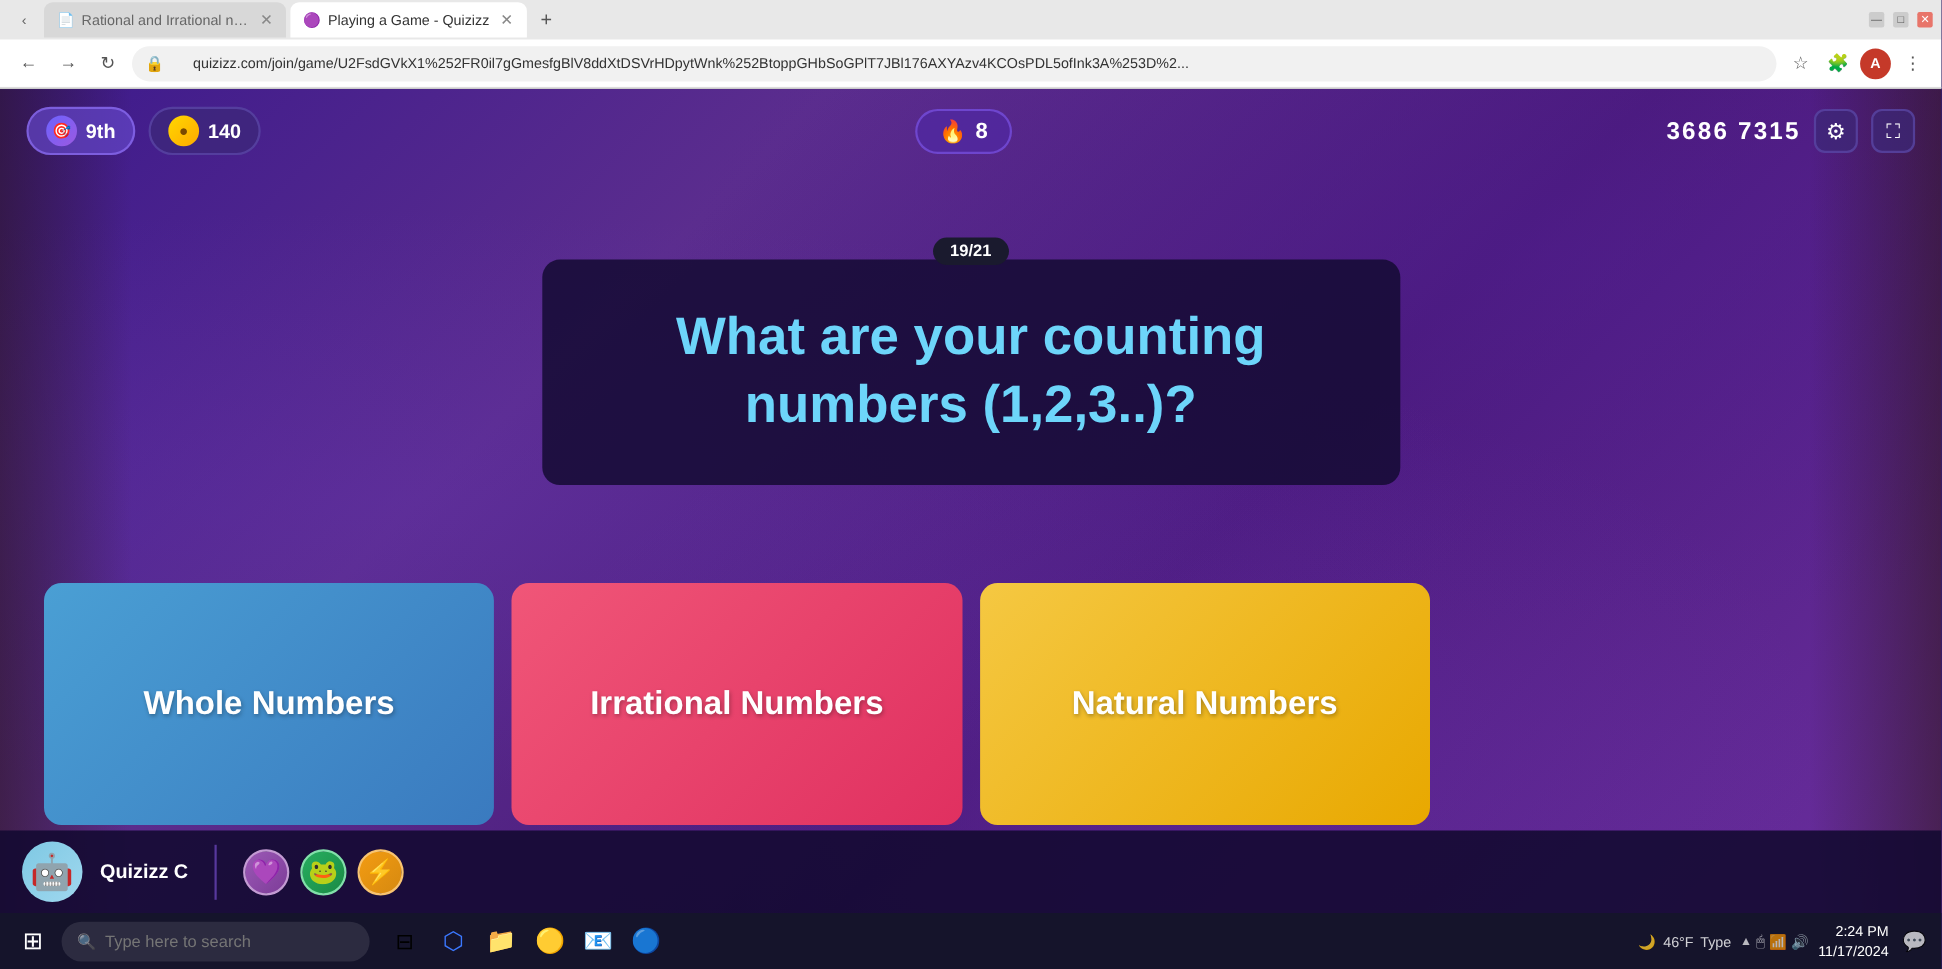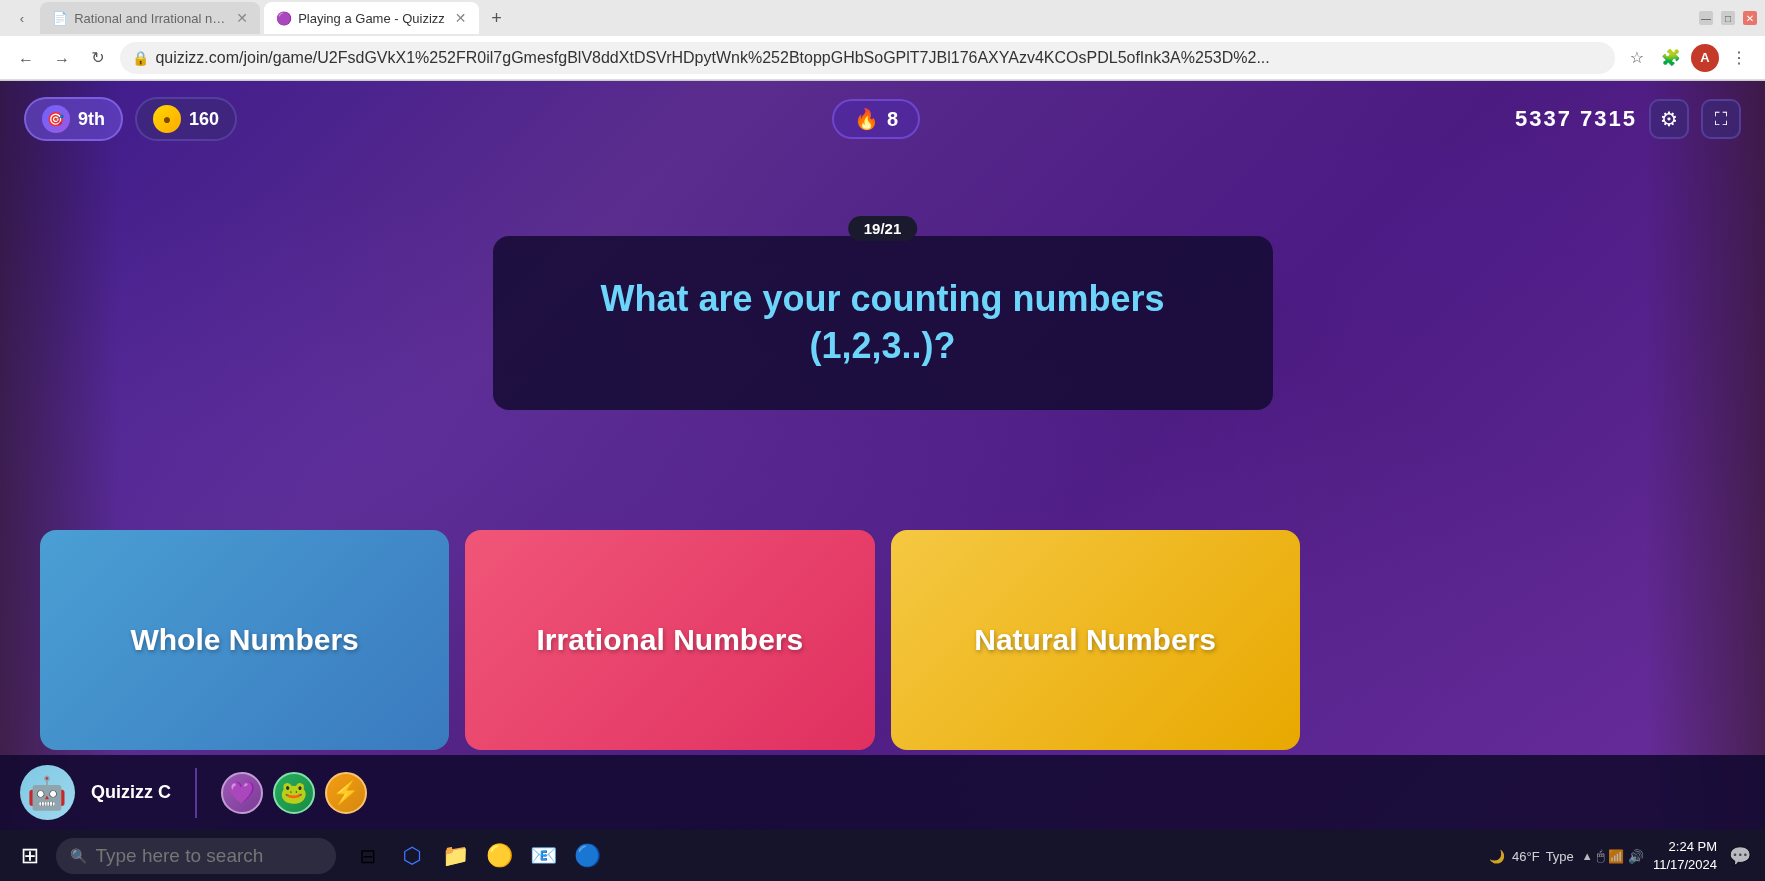--- a/index.html
+++ b/index.html
@@ -311,21 +311,21 @@
 
     .question-box {
       background: rgba(20, 10, 50, 0.85);
       border-radius: 16px;
       padding: 40px 50px;
       text-align: center;
       position: relative;
     }
 
     .question-text {
-      font-size: 36px;
+      font-size: 48px;
       font-weight: bold;
       color: #6dd5fa;
       line-height: 1.3;
     }
 
     
     .answers-grid {
       position: absolute;
       bottom: 80px;
       left: 0;
@@ -468,21 +468,21 @@
       gap: 8px;
       flex: 0 0 280px;
       height: 36px;
     }
 
     .taskbar-search input {
       background: transparent;
       border: none;
       outline: none;
       color: rgba(255,255,255,0.7);
-      font-size: 19px;
+      font-size: 15px;
       width: 220px;
     }
 
     .taskbar-apps {
       display: flex;
       align-items: center;
       gap: 4px;
       margin-left: 8px;
     }
 
@@ -589,21 +589,21 @@
     </div>
   </div>
 
   <div class="nav-bar">
     <div class="nav-btn">←</div>
     <div class="nav-btn">→</div>
     <div class="nav-btn">↻</div>
 
     <div class="address-bar">
       <span style="color:#888;font-size:14px;">🔒</span>
-      <span style="font-size:16px;color:#333;overflow:hidden;text-overflow:ellipsis;white-space:nowrap;flex:1;">quizizz.com/join/game/U2FsdGVkX1%252FR0il7gGmesfgBlV8ddXtDSVrHDpytWnk%252BtoppGHbSoGPlT7JBl176AXYAzv4KCOsPDL5ofInk3A%253D%2...</span>
+      <span style="font-size:13px;color:#333;overflow:hidden;text-overflow:ellipsis;white-space:nowrap;flex:1;margin-left:20px;">quizizz.com/join/game/U2FsdGVkX1%252FR0il7gGmesfgBlV8ddXtDSVrHDpytWnk%252BtoppGHbSoGPlT7JBl176AXYAzv4KCOsPDL5ofInk3A%253D%2...</span>
     </div>
 
     <div class="nav-right">
       <div class="nav-icon">☆</div>
       <div class="nav-icon">🧩</div>
       <div class="profile-circle">A</div>
       <div class="nav-icon">⋮</div>
     </div>
   </div>
 </div>
@@ -615,34 +615,34 @@
   <div class="top-bar">
     <div class="top-left">
 
       <div class="grade-badge">
         <div class="grade-icon">🎯</div>
         <span>9th</span>
       </div>
 
       <div class="coins-badge">
         <div class="coin-icon">●</div>
-        <span>160</span>
+        <span>140</span>
       </div>
     </div>
 
     <div class="top-center">
       <div class="streak-badge">
         <span class="flame-icon">🔥</span>
         <span>8</span>
       </div>
     </div>
 
     <div class="top-right">
       <div class="score-display">
-        <span>5337</span>
+        <span>3686</span>
         <span>  </span>
         <span>7315</span>
       </div>
       <div class="settings-btn">⚙</div>
       <div class="fullscreen-btn">⛶</div>
     </div>
   </div>
 
   <div class="question-container">
     <div class="question-counter">19/21</div>

